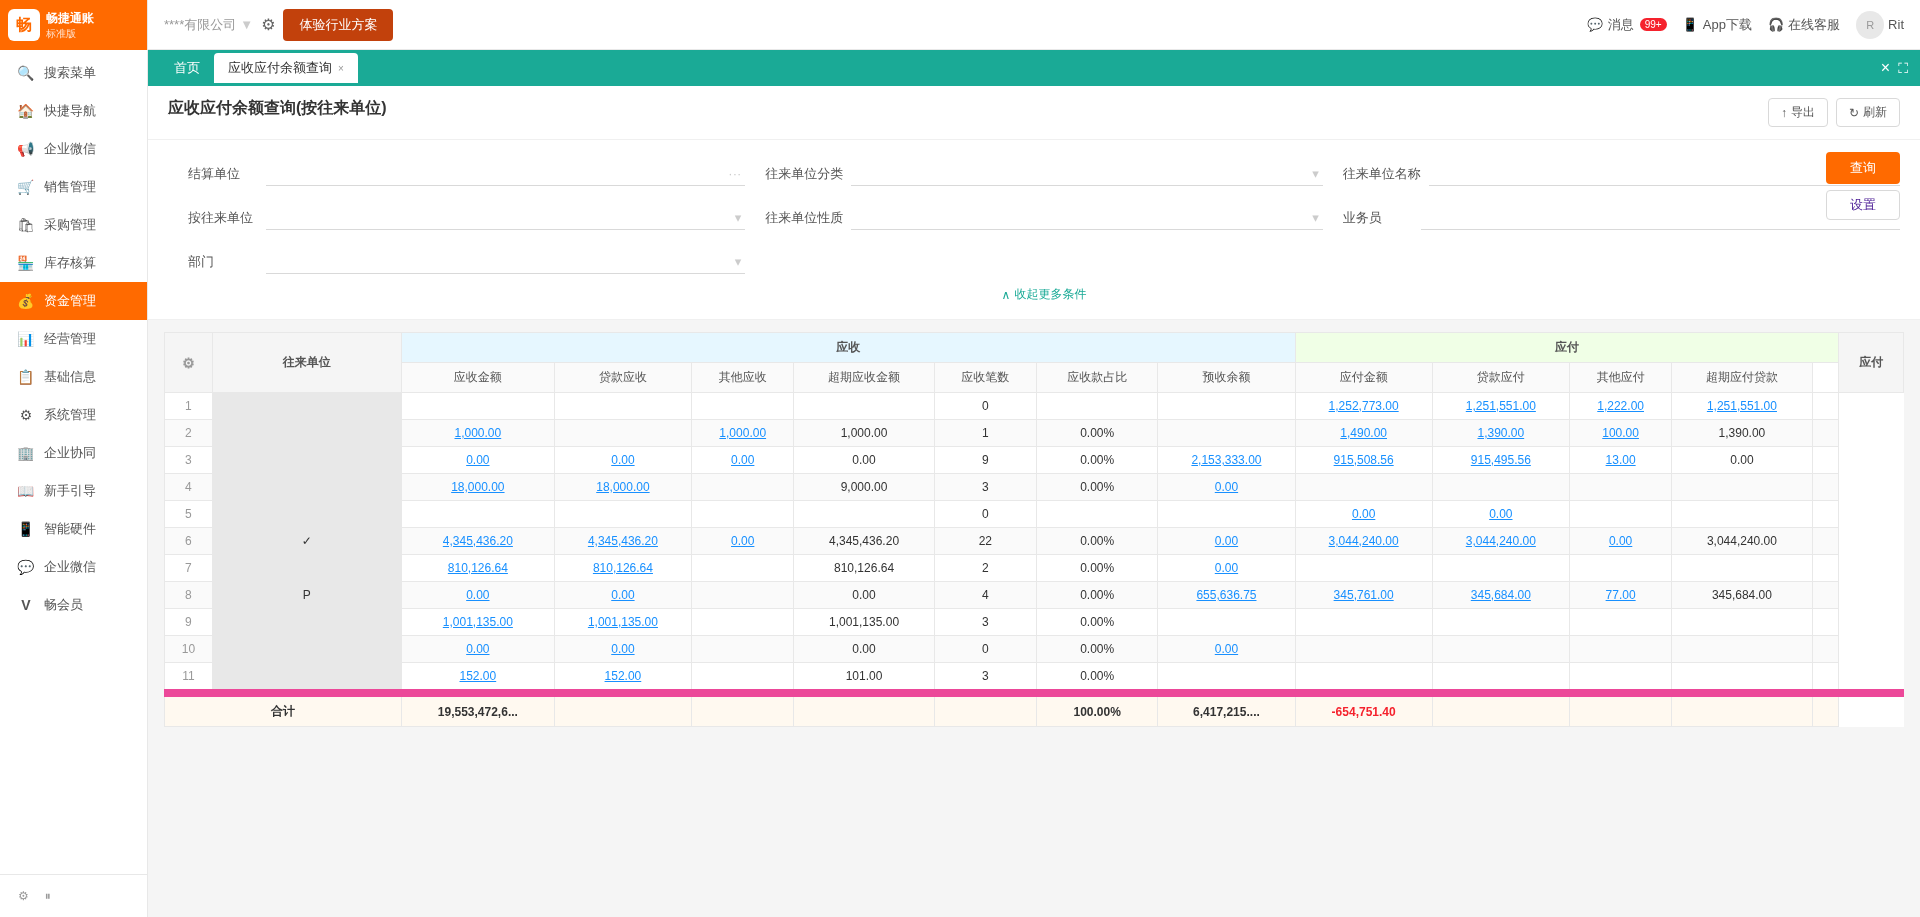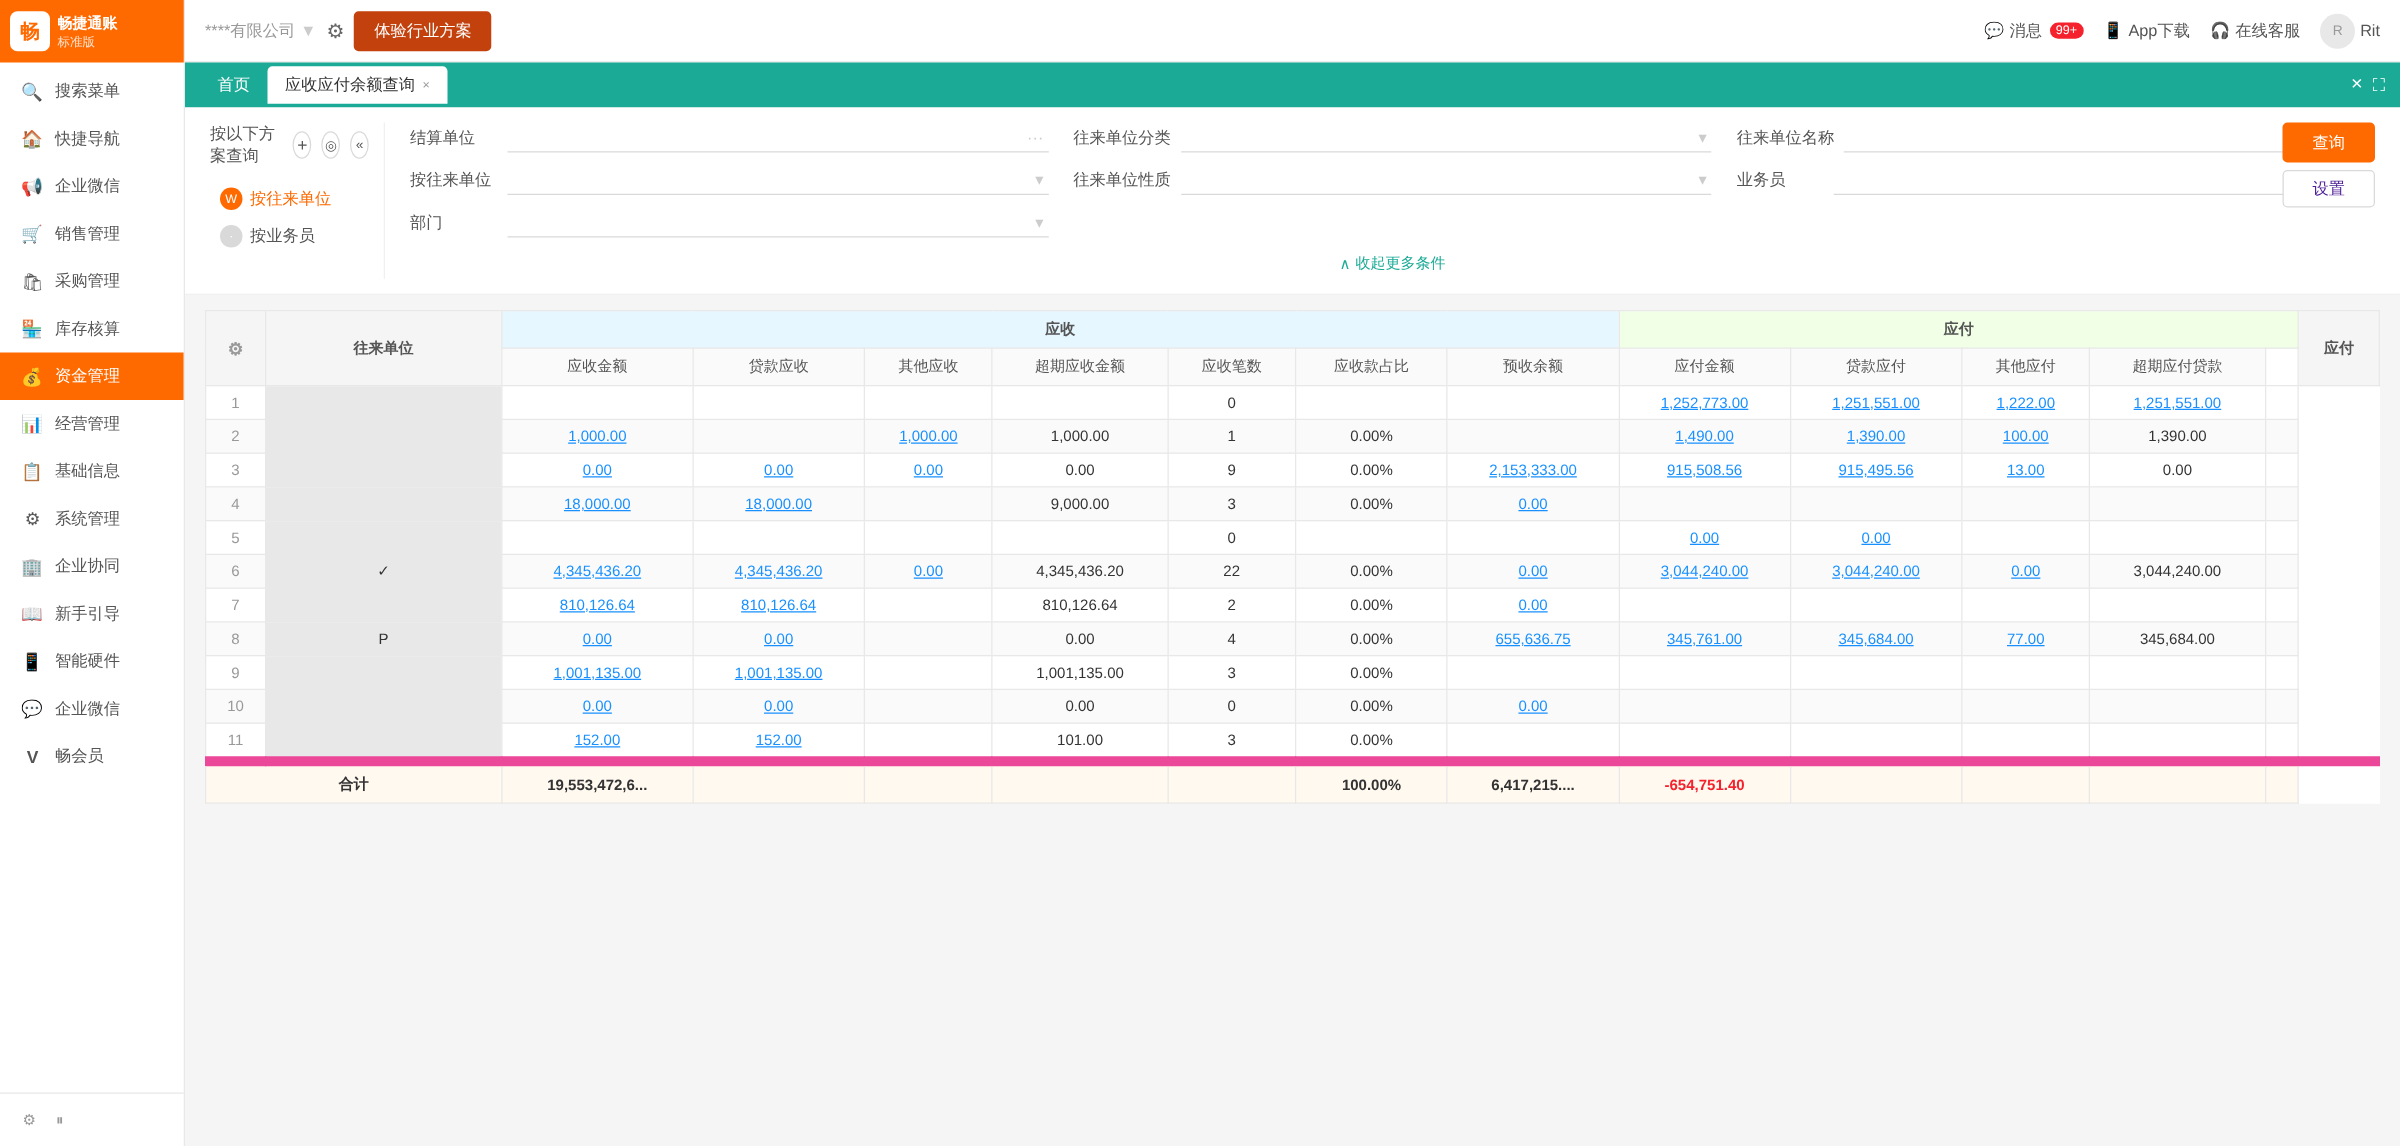--- a/index.html
+++ b/index.html
@@ -49,21 +49,21 @@
     .page-title { font-size: 16px; font-weight: bold; color: #333; padding-bottom: 12px; }
     .page-header-actions { display: flex; gap: 8px; padding-bottom: 12px; }
     .btn-export { background: #fff; border: 1px solid #d9d9d9; color: #555; padding: 5px 12px; border-radius: 4px; cursor: pointer; font-size: 12px; display: flex; align-items: center; gap: 4px; }
     .btn-refresh { background: #fff; border: 1px solid #d9d9d9; color: #555; padding: 5px 12px; border-radius: 4px; cursor: pointer; font-size: 12px; display: flex; align-items: center; gap: 4px; }
 
     
     .filter-area { background: #fff; padding: 12px 20px; border-bottom: 1px solid #f0f0f0; flex-shrink: 0; }
     .filter-row-label { display: flex; align-items: center; gap: 8px; margin-bottom: 10px; color: #555; font-size: 13px; }
     .filter-add-btn { width: 22px; height: 22px; border: 1px solid #d9d9d9; border-radius: 50%; display: flex; align-items: center; justify-content: center; cursor: pointer; color: #555; font-size: 14px; }
     .filter-grid { display: grid; grid-template-columns: 1fr 1fr 1fr; gap: 10px 20px; margin-bottom: 8px; }
-    .filter-field { display: flex; align-items: center; gap: 8px; }
+    .filter-field { display: flex; align-items: center; gap: 8px; margin-top: 10px; }
     .filter-label { color: #555; font-size: 13px; white-space: nowrap; min-width: 70px; }
     .filter-input { flex: 1; border: none; border-bottom: 1px solid #d9d9d9; padding: 4px 0; font-size: 13px; color: #333; outline: none; background: transparent; }
     .filter-input-with-icon { flex: 1; display: flex; align-items: center; border-bottom: 1px solid #d9d9d9; }
     .filter-input-with-icon input { flex: 1; border: none; font-size: 13px; outline: none; background: transparent; padding: 4px 0; }
     .filter-icon { color: #ccc; cursor: pointer; font-size: 13px; padding: 0 4px; }
     .filter-collapse { display: flex; align-items: center; justify-content: center; color: #1aaa96; font-size: 12px; cursor: pointer; padding: 4px; gap: 4px; }
     .btn-query { background: #ff6a00; color: #fff; border: none; padding: 7px 24px; border-radius: 4px; cursor: pointer; font-size: 13px; }
     .btn-setting { background: #fff; border: 1px solid #d9d9d9; color: #4c1d95; padding: 5px 20px; border-radius: 4px; cursor: pointer; font-size: 13px; }
 
     
@@ -214,40 +214,37 @@
         <span class="tab-close">×</span>
       </div>
       <div class="tab-bar-right">
         <span style="font-size:16px;color:#fff;cursor:pointer;">×</span>
         <span style="font-size:14px;color:#fff;cursor:pointer;">⛶</span>
       </div>
     </div>
 
     <div class="content-area">
 
+      <div class="page-header">
+        <h2 class="page-title">应收应付余额查询(按往来单位)</h2>
+        <div class="page-header-actions">
+          <button class="btn-export">
+            <span>↑</span>
+            <span>导出</span>
+          </button>
+          <button class="btn-refresh">
+            <span>↻</span>
+            <span>刷新</span>
+          </button>
+        </div>
+      </div>
 
       <div class="filter-area">
         <div class="filter-side">
 
-          <div class="filter-side-left">
-            <div class="filter-row-label">
-              <span>按以下方案查询</span>
-              <div class="filter-add-btn">+</div>
-              <div class="filter-add-btn" style="font-size:11px;">◎</div>
-              <div class="filter-add-btn" style="font-size:11px;">«</div>
-            </div>
-            <div class="filter-scheme-item active">
-              <div class="scheme-icon">W</div>
-              <span>按往来单位</span>
-            </div>
-            <div class="filter-scheme-item">
-              <div class="scheme-icon-grey" style="background:#d9d9d9;">·</div>
-              <span>按业务员</span>
-            </div>
-          </div>
 
           <div class="filter-side-right">
             <div class="filter-grid">
 
               <div class="filter-field">
                 <span class="filter-label">结算单位</span>
                 <div class="filter-input-with-icon">
                   <input type="text" class="filter-input" style="">
                   <span class="filter-icon">···</span>
                 </div>

